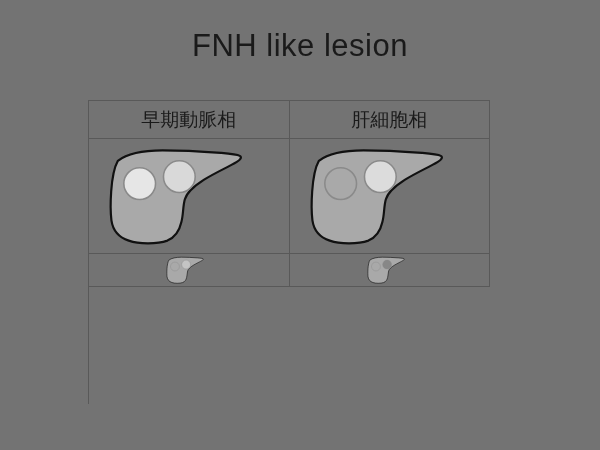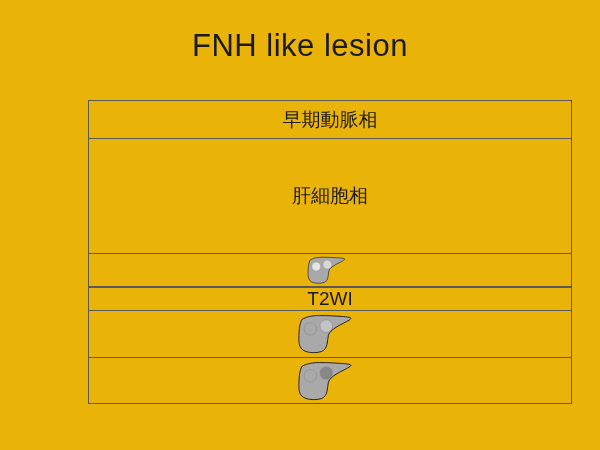--- a/index.html
+++ b/index.html
@@ -5,43 +5,43 @@
   html, body {
     margin: 0;
     padding: 0;
     background: #ffffff;
     font-family: "Liberation Sans", "DejaVu Sans", sans-serif;
   }
   .slide {
     position: relative;
     width: 600px;
     height: 450px;
-    background: #eab308;
+    background: #737373;
     overflow: hidden;
   }
   .title {
     position: absolute;
     top: 28px;
     left: 0;
     right: 0;
     margin: 0;
     text-align: center;
     font-size: 31px;
     font-weight: 400;
     color: #1a1a1a;
     letter-spacing: 0.5px;
   }
   .fnh-table {
     position: absolute;
     left: 88px;
     top: 100px;
-    width: 484px;
+    width: 402px;
     height: 304px;
     display: grid;
-    grid-template-columns: 1fr;
+    grid-template-columns: 1fr 1fr;
     grid-template-rows: 38px 115px 33px 1fr;
     border-top: 1px solid #595959;
     border-left: 1px solid #595959;
     box-sizing: border-box;
   }
   .cell {
     border-right: 1px solid #595959;
     border-bottom: 1px solid #595959;
     box-sizing: border-box;
     overflow: hidden;
@@ -79,21 +79,20 @@
       </svg>
     </div>
     <div class="cell image-cell">
       <svg viewBox="0 0 201 115" preserveAspectRatio="xMidYMid meet">
         <path stroke-width="2.2" d="M 29,22 C 38,15 55,11.5 74,11.5 C 95,11.5 112,12.5 133,14 C 142,14.8 149,15.4 152,17 C 154.2,18.3 153,20.5 149,23 C 140,28.5 128,33.5 116,41 C 106,47.5 99,53 96.5,61 C 94.5,68 95.2,76 93,84 C 91,93 87,99 79,102.5 C 68,106.3 50,106 40,102.5 C 30,99.2 24,92.5 22.5,82 C 21,70 21.2,36 29,22 Z" fill="#a9a9a9" stroke="#111111"></path>
         <circle cx="51" cy="45" r="16" stroke-width="1.6" fill="#a9a9a9" stroke="#8a8a8a"></circle>
         <circle cx="91" cy="38" r="16" stroke-width="1.6" fill="#dcdcdc" stroke="#8a8a8a"></circle>
       </svg>
     </div>
 
-    <div class="cell label-cell">T2WI</div>
 
     <div class="cell image-cell">
       <svg viewBox="0 0 201 115" preserveAspectRatio="xMidYMid meet">
         <path stroke-width="2.2" d="M 29,22 C 38,15 55,11.5 74,11.5 C 95,11.5 112,12.5 133,14 C 142,14.8 149,15.4 152,17 C 154.2,18.3 153,20.5 149,23 C 140,28.5 128,33.5 116,41 C 106,47.5 99,53 96.5,61 C 94.5,68 95.2,76 93,84 C 91,93 87,99 79,102.5 C 68,106.3 50,106 40,102.5 C 30,99.2 24,92.5 22.5,82 C 21,70 21.2,36 29,22 Z" fill="#a9a9a9" stroke="#111111"></path>
         <circle cx="51" cy="45" r="16" stroke-width="1.6" fill="#a9a9a9" stroke="#8a8a8a"></circle>
         <circle cx="91" cy="38" r="16" stroke-width="1.6" fill="#c4c4c4" stroke="#8a8a8a"></circle>
       </svg>
     </div>
     <div class="cell image-cell">
       <svg viewBox="0 0 201 115" preserveAspectRatio="xMidYMid meet">

